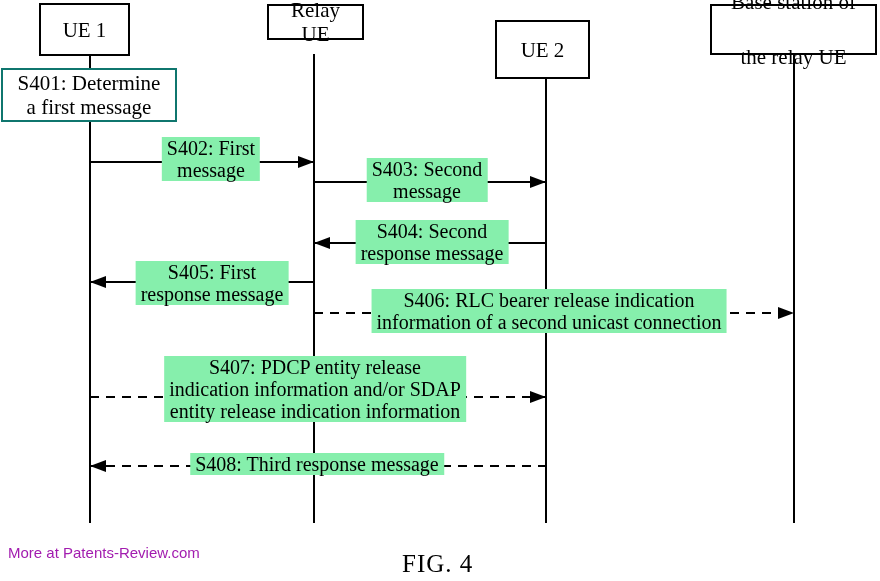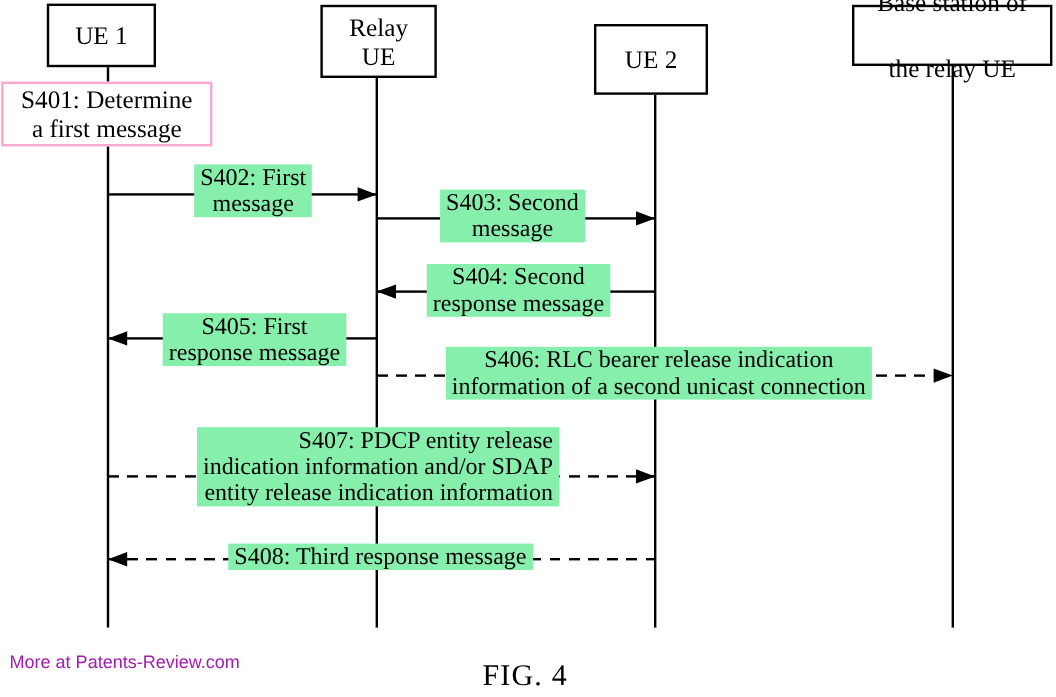--- a/index.html
+++ b/index.html
@@ -21,21 +21,21 @@
     flex-direction:column;
     align-items:center;
     justify-content:center;
     text-align:center;
     font-size:21px;
     line-height:24px;
     z-index:4;
   }
   .note-box {
     position:absolute;
-    border:2px solid #f9a8d4;
+    border:2px solid #0f766e;
     background:#fff;
     display:flex;
     flex-direction:column;
     align-items:center;
     justify-content:center;
     text-align:center;
     font-size:21px;
     line-height:24px;
     z-index:4;
   }
@@ -99,21 +99,21 @@
 <div id="canvas">
 
   <div class="lifeline" style="left:89px;  top:55px; height:468px;"></div>
   <div class="lifeline" style="left:313px; top:54px; height:469px;"></div>
   <div class="lifeline" style="left:545px; top:56px; height:467px;"></div>
   <div class="lifeline" style="left:793px; top:54px; height:469px;"></div>
 
   <div class="actor-box" style="left:39px;  top:3px; width:91px;  height:53px;align-items:center;">
     <span>UE 1</span>
   </div>
-  <div class="actor-box" style="left:267px; top:4px; width:97px;  height:61px;">
+  <div class="actor-box" style="left:267px; top:4px; width:97px;  height:36px;">
     <span>Relay</span>
     <span>UE</span>
   </div>
   <div class="actor-box" style="left:495px; top:20px; width:95px;  height:59px;">
     <span>UE 2</span>
   </div>
   <div class="actor-box" style="left:710px; top:4px; width:167px; height:51px;gap:31px;">
     <span>Base station of</span>
     <span>the relay UE</span>
   </div>
@@ -164,21 +164,21 @@
     <div class="arrowhead right" style="left:778px; top:307px;"></div>
     <div class="msg-label" style="left:549px; top:289px;">
       <span>S406: RLC bearer release indication</span>
       <span>information of a second unicast connection</span>
     </div>
   </div>
 
   <div>
     <div class="msg-line dashed" style="left:90px; top:396px; width:456px;"></div>
     <div class="arrowhead right" style="left:530px; top:391px;"></div>
-    <div class="msg-label" style="left:315px; top:356px;text-align:right;">
+    <div class="msg-label" style="left:315px; top:356px;">
       <span>S407: PDCP entity release</span>
       <span>indication information and/or SDAP</span>
       <span>entity release indication information</span>
     </div>
   </div>
 
   <div>
     <div class="msg-line dashed" style="left:90px; top:465px; width:456px;"></div>
     <div class="arrowhead left" style="left:90px; top:460px;"></div>
     <div class="msg-label" style="left:317px; top:453px;">

